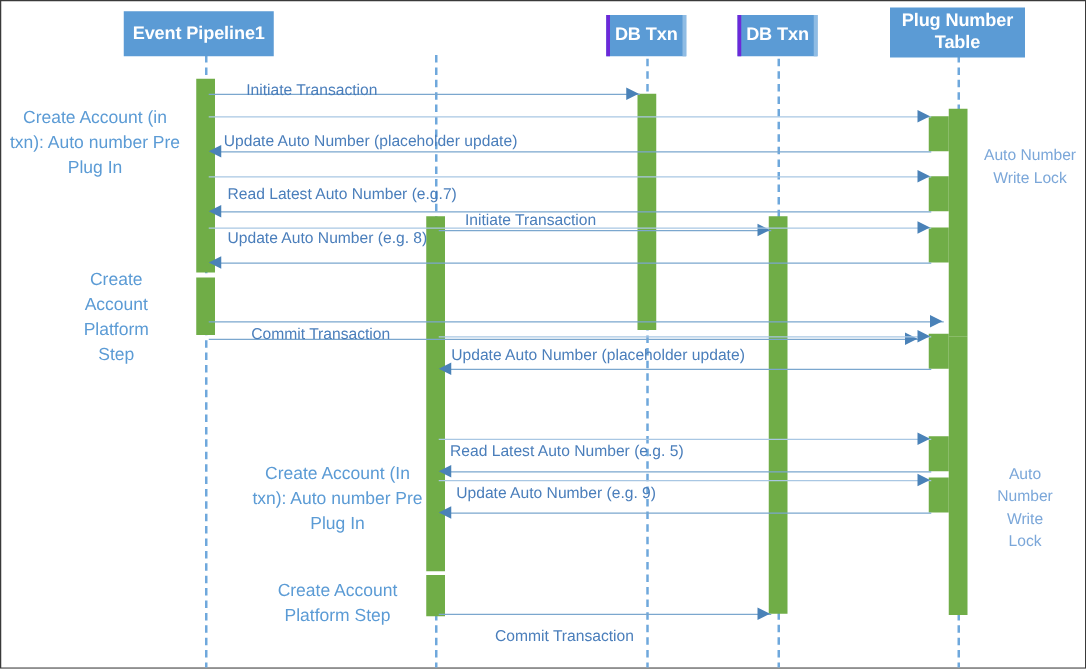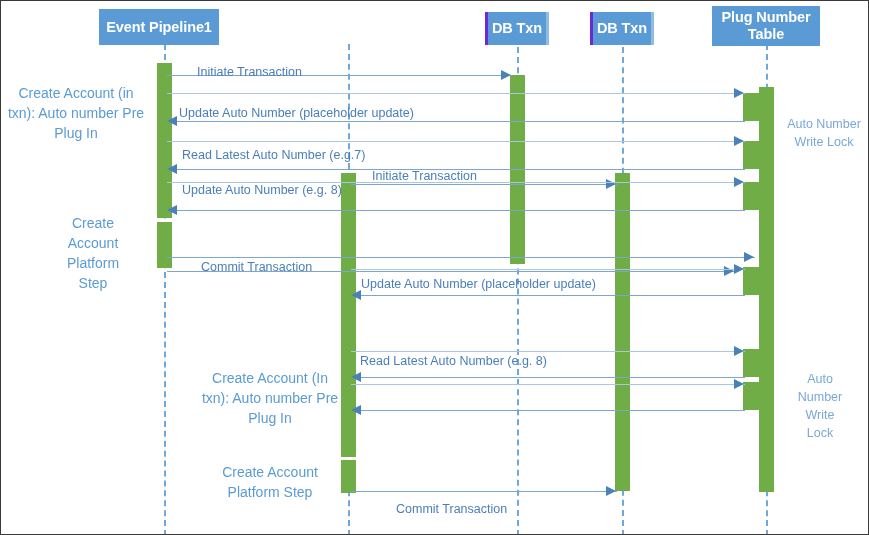--- a/index.html
+++ b/index.html
@@ -164,27 +164,28 @@
 
   <div class="msg" style="left:355px; top:294px; width:389px;"></div>
   <div class="arrowhead left" style="left:350px; top:289px;"></div>
   <div class="msg-label" style="left:360px; top:276px;">Update Auto Number (placeholder update)</div>
 
   <div class="msg pale" style="left:350px; top:350px; width:394px;"></div>
   <div class="arrowhead right" style="left:733px; top:345px;"></div>
 
   <div class="msg" style="left:355px; top:376px; width:389px;"></div>
   <div class="arrowhead left" style="left:350px; top:371px;"></div>
-  <div class="msg-label" style="left:359px; top:353px;">Read Latest Auto Number (e.g. 8)</div>
+  <div class="msg-label" style="left:359px; top:353px;">Read Latest Auto Number (e.g. 5)</div>
 
   <div class="msg pale" style="left:350px; top:383px; width:394px;"></div>
   <div class="arrowhead right" style="left:733px; top:378px;"></div>
 
   <div class="msg" style="left:355px; top:409px; width:389px;"></div>
   <div class="arrowhead left" style="left:350px; top:404px;"></div>
+  <div class="msg-label" style="left:364px; top:386px;">Update Auto Number (e.g. 9)</div>
 
   <div class="msg" style="left:350px; top:490px; width:266px;"></div>
   <div class="arrowhead right" style="left:605px; top:485px;"></div>
   <div class="msg-label" style="left:395px; top:501px;">Commit Transaction</div>
 
   <div class="actor-box" style="left:98px; top:8px; width:120px; height:36px;">
     <span>Event Pipeline1</span>
   </div>
 
 

